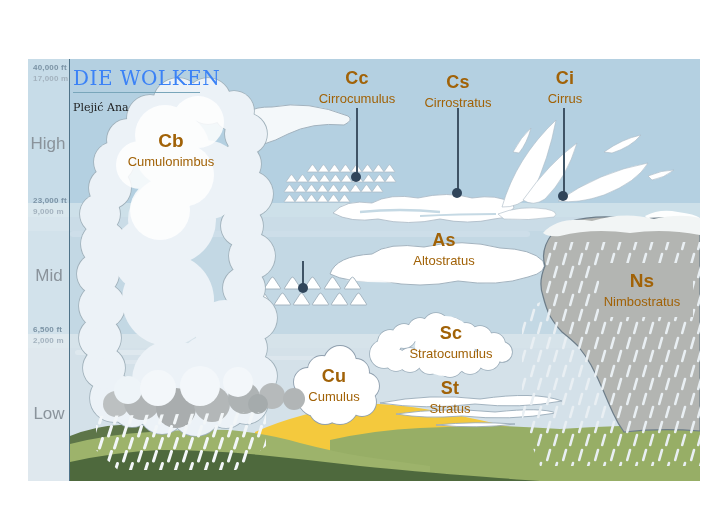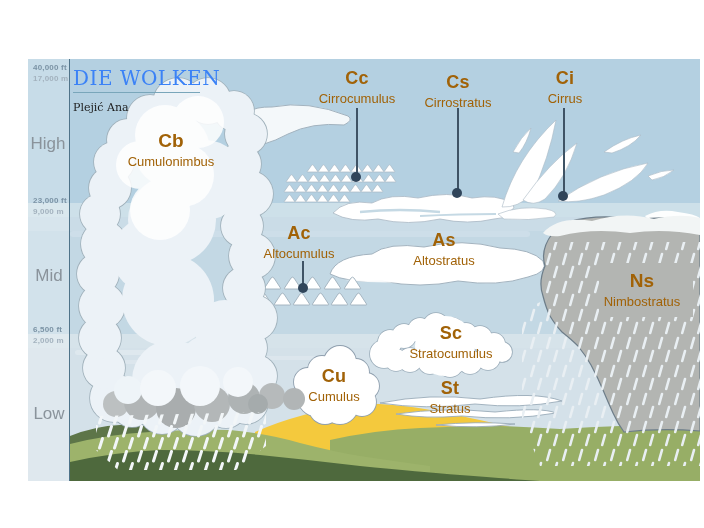--- a/index.html
+++ b/index.html
@@ -362,24 +362,20 @@
   <div class="stem" style="left:457px;top:108px;height:85px"></div>
   <div class="dot" style="left:457px;top:193px"></div>
 
   <div class="cloud-label" style="left:565px;top:69px">
     <div class="cloud-code">Ci</div>
     <div class="cloud-name">Cirrus</div>
   </div>
   <div class="stem" style="left:563px;top:108px;height:88px"></div>
   <div class="dot" style="left:563px;top:196px"></div>
 
-  <div class="cloud-label" style="left:299px;top:224px">
-    <div class="cloud-code">Ac</div>
-    <div class="cloud-name">Altocumulus</div>
-  </div>
   <div class="stem" style="left:302px;top:261px;height:27px"></div>
   <div class="dot" style="left:303px;top:288px"></div>
 
   <div class="cloud-label" style="left:444px;top:231px">
     <div class="cloud-code">As</div>
     <div class="cloud-name">Altostratus</div>
   </div>
 
   <div class="cloud-label" style="left:642px;top:271px">
     <div class="cloud-code" style="font-size:19px">Ns</div>

